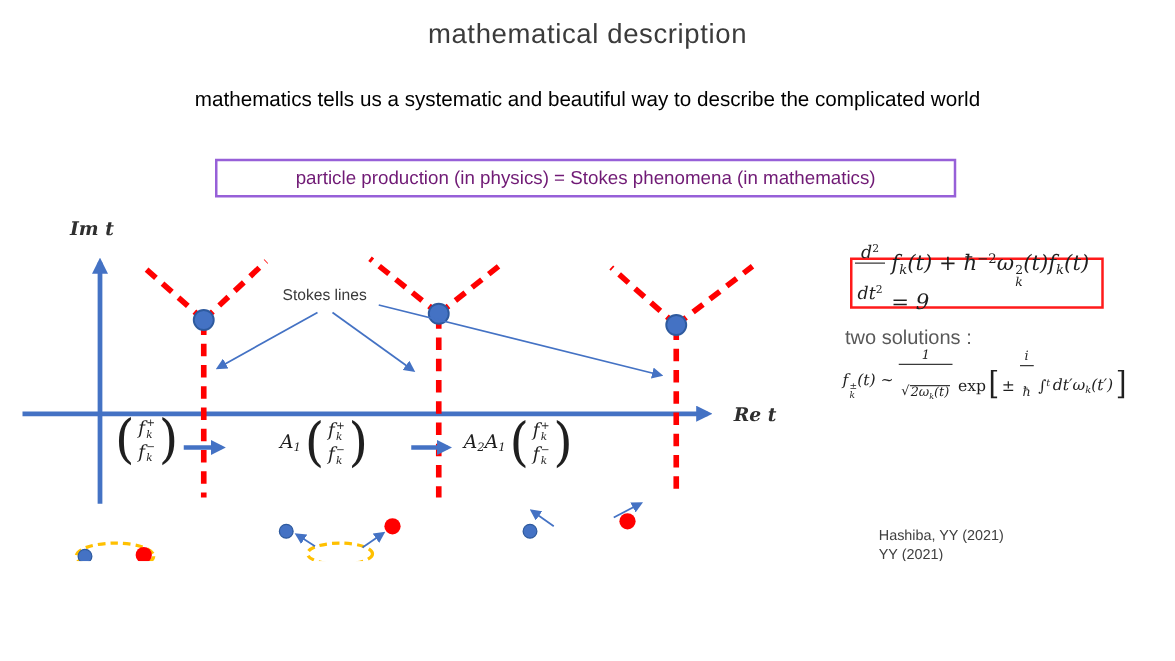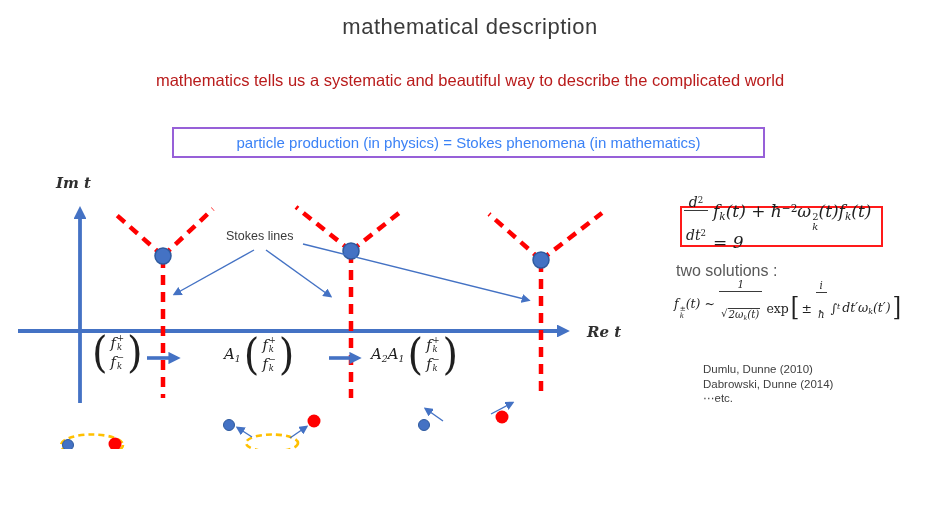--- a/index.html
+++ b/index.html
@@ -3,24 +3,24 @@
 <meta charset="utf-8">
 <style>
   html,body{margin:0;padding:0;background:#ffffff;}
   .slide{position:relative;width:940px;height:449px;background:#ffffff;overflow:hidden;
          font-family:"Liberation Sans",sans-serif;color:#3a3a3a;}
 
   
   .title{position:absolute;top:14px;left:0;right:0;text-align:center;
          font-size:22px;font-weight:400;letter-spacing:0.5px;color:#3b3b3b;}
   .subtitle{position:absolute;top:71px;left:0;right:0;text-align:center;
-         font-size:16.5px;font-weight:400;color:#b91c1c;}
+         font-size:16.5px;font-weight:400;color:#000000;}
   .keybox{position:absolute;left:172px;top:127px;width:589px;height:27px;
          border:2px solid #9760d8;display:flex;align-items:center;justify-content:center;
-         font-size:15px;color:#3b82f6;background:#fff;}
+         font-size:15px;color:#701a75;background:#fff;}
 
   
   .math{font-family:"DejaVu Serif","Liberation Serif",serif;font-style:italic;}
   .up{font-style:normal;}
   .sb{font-size:0.62em;vertical-align:-0.3em;}
   .sp{font-size:0.62em;vertical-align:0.5em;}
   .ss{display:inline-flex;flex-direction:column;align-items:flex-start;
       font-size:0.58em;line-height:1.0;vertical-align:-0.35em;margin-left:1px;}
   .frac{display:inline-flex;flex-direction:column;align-items:center;
         line-height:1.15;font-size:0.82em;vertical-align:middle;margin:0 2px;}
@@ -259,19 +259,18 @@
     <span class="up">±</span>
     <span class="frac">
       <span class="num">i</span>
       <span class="den">ħ</span>
     </span>
     <span><span class="up">∫</span><span class="sp">t</span></span>
     <span><span>dt′ω</span><span class="sb">k</span><span>(t′)</span></span>
     <span class="bk">]</span>
   </div>
 
-  <div class="refs refs1">
-    <div>Dumlu, Dunne (2010)</div>
-    <div>Dabrowski, Dunne (2014)</div>
-    <div>⋯etc.</div>
+  <div class="refs refs2">
+    <div>Hashiba, YY (2021)</div>
+    <div>YY (2021)</div>
   </div>
 
 </div>
 
 </body></html>

